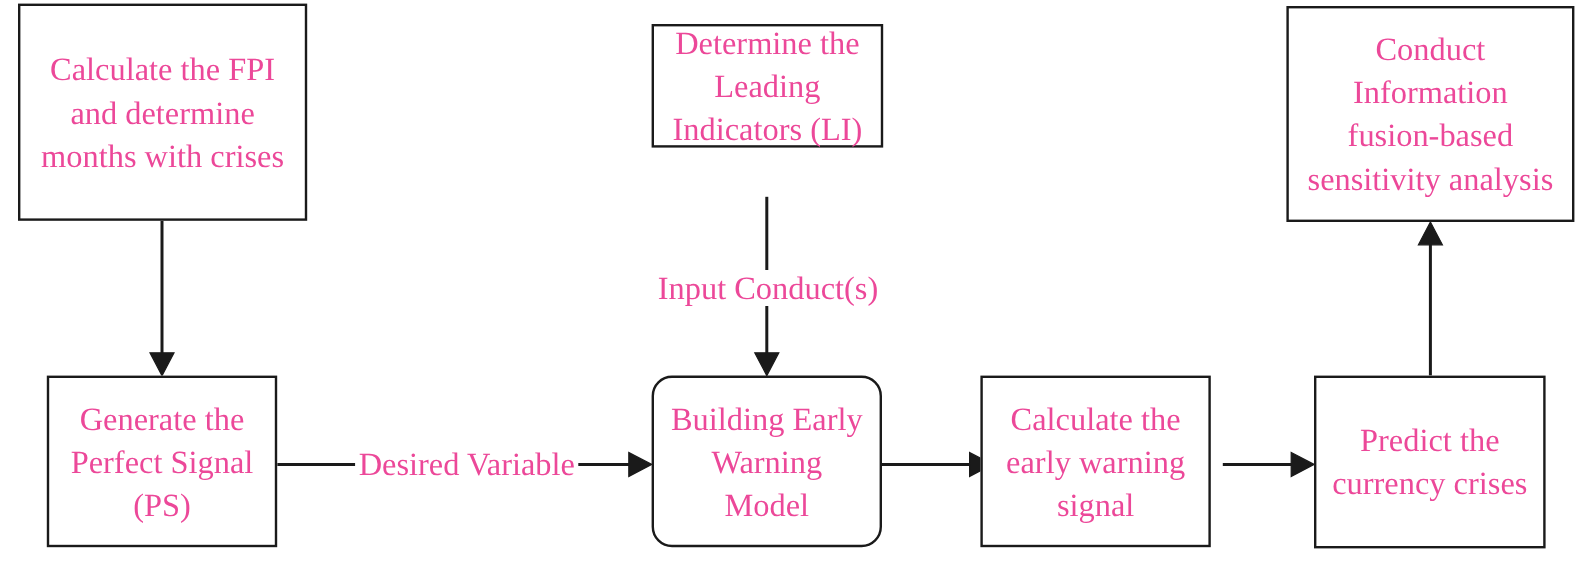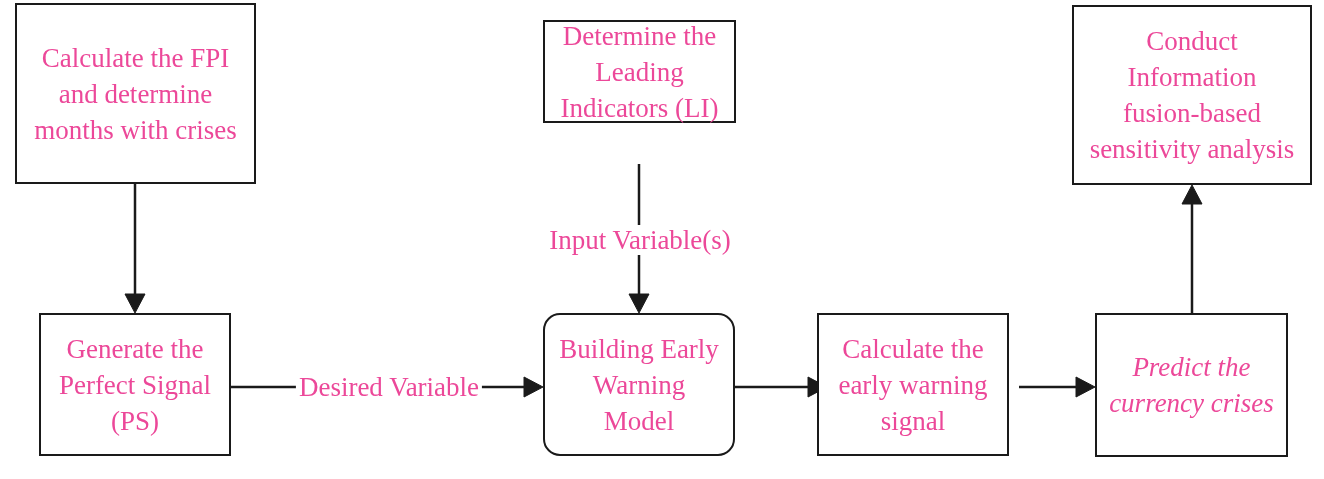--- a/index.html
+++ b/index.html
@@ -34,21 +34,21 @@
     white-space:nowrap;
     transform:translate(-50%,-50%);
   }
   
   #box-fpi    {left:15px;  top:3px;   width:241px; height:181px;}
   #box-li     {left:543px; top:20px;  width:193px; height:103px;}
   #box-fusion {left:1072px;top:5px;   width:240px; height:180px;}
   #box-ps     {left:39px;  top:313px; width:192px; height:143px;}
   #box-ewm    {left:543px; top:313px; width:192px; height:143px;border-radius:17px;}
   #box-signal {left:817px; top:313px; width:192px; height:143px;}
-  #box-predict{left:1095px;top:313px; width:193px; height:144px;font-style:italic;}
+  #box-predict{left:1095px;top:313px; width:193px; height:144px;}
   #label-input  {left:640px; top:240px;}
   #label-desired{left:389px; top:387px;}
 </style>
 </head>
 <body>
 
 <div class="canvas">
 
   <svg class="arrow-layer" width="1324" height="479" viewBox="0 0 1324 479" stroke="#1a1a1a" fill="#1a1a1a" stroke-width="2.5">
 
@@ -118,17 +118,17 @@
     <span class="box-label">Calculate the
 early warning
 signal</span>
   </div>
 
   <div class="box" id="box-predict">
     <span class="box-label">Predict the
 currency crises</span>
   </div>
 
-  <div class="edge-label" id="label-input">Input Variable(s)</div>
+  <div class="edge-label" id="label-input">Input Conduct(s)</div>
 
   <div class="edge-label" id="label-desired">Desired Variable</div>
 
 </div>
 
 </body></html>

